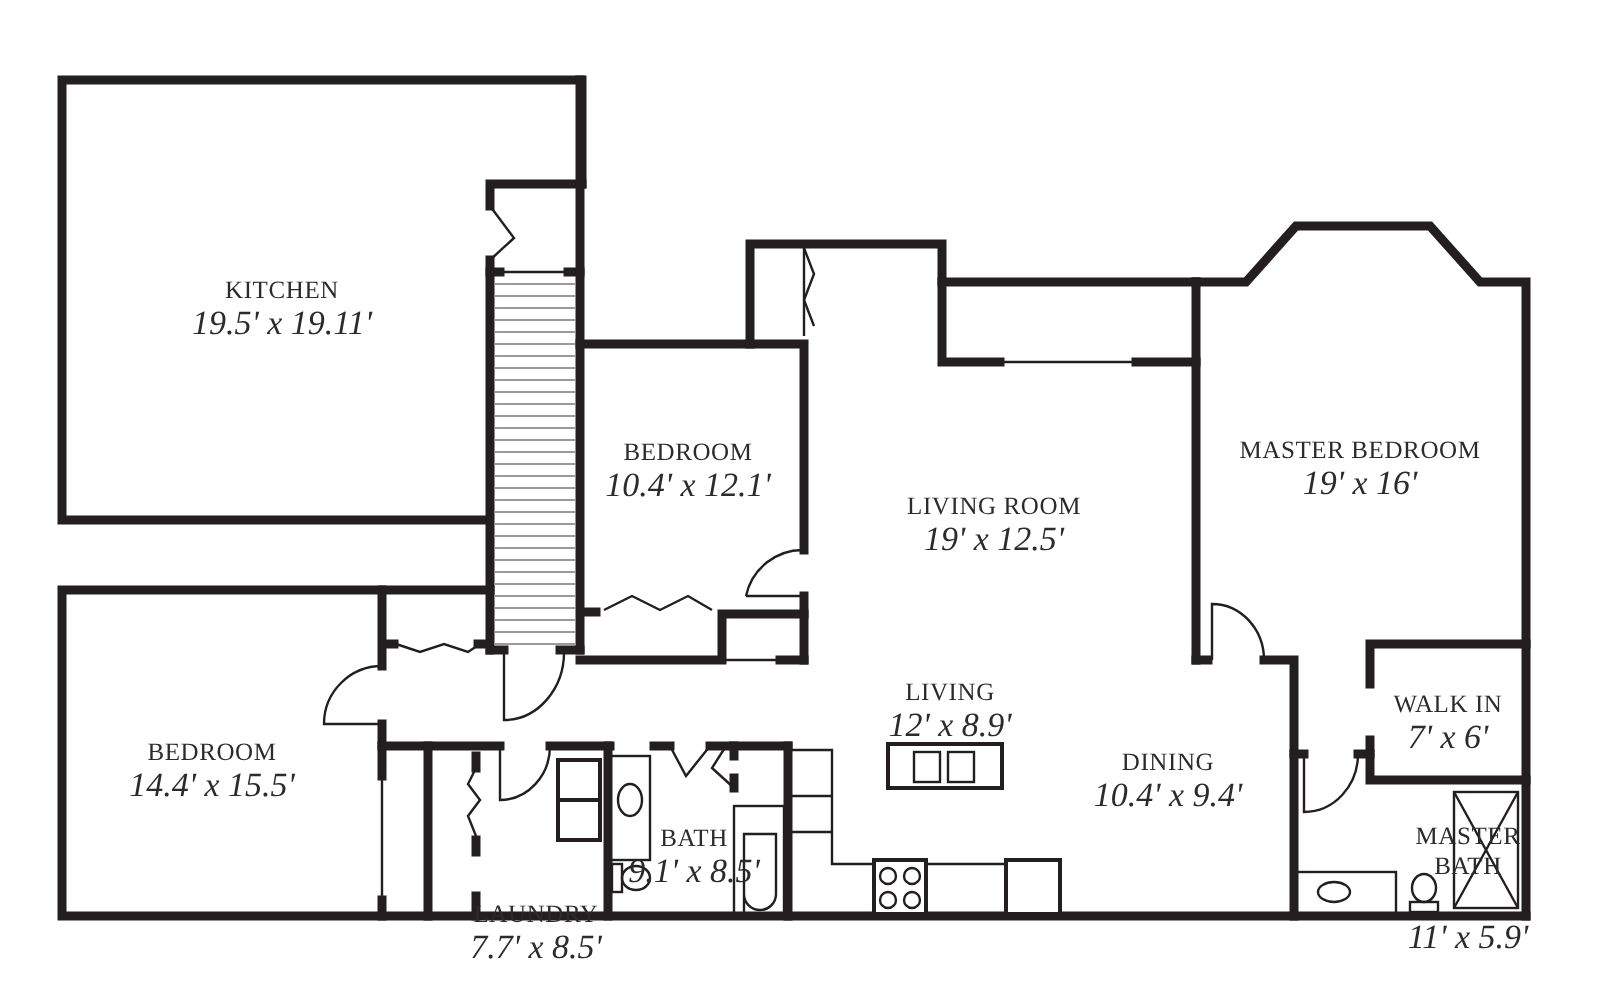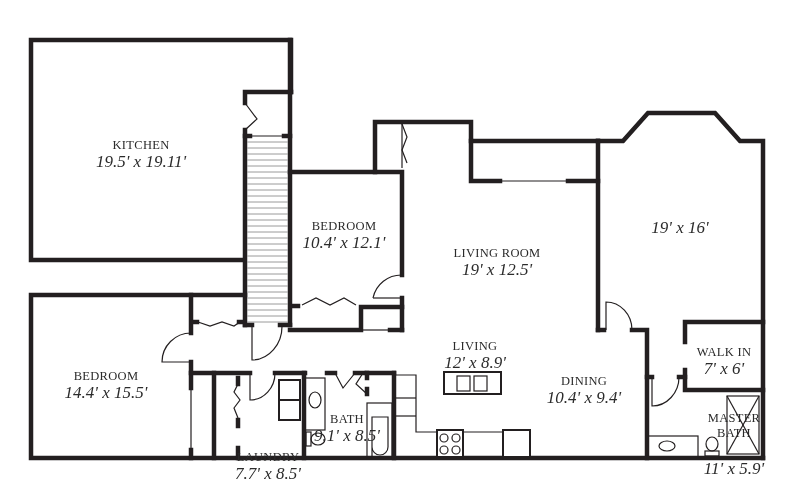--- a/index.html
+++ b/index.html
@@ -175,20 +175,21 @@
   </div>
   <div class="room-label" style="left:344px; top:219px;">
     <span class="room-name">BEDROOM</span>
     <span class="room-dim">10.4' x 12.1'</span>
   </div>
   <div class="room-label" style="left:497px; top:246px;">
     <span class="room-name">LIVING ROOM</span>
     <span class="room-dim">19' x 12.5'</span>
   </div>
   <div class="room-label" style="left:680px; top:218px;">
+    <span class="room-name">MASTER BEDROOM</span>
     <span class="room-dim">19' x 16'</span>
   </div>
   <div class="room-label" style="left:106px; top:369px;">
     <span class="room-name">BEDROOM</span>
     <span class="room-dim">14.4' x 15.5'</span>
   </div>
   <div class="room-label" style="left:475px; top:339px;">
     <span class="room-name">LIVING</span>
     <span class="room-dim">12' x 8.9'</span>
   </div>

